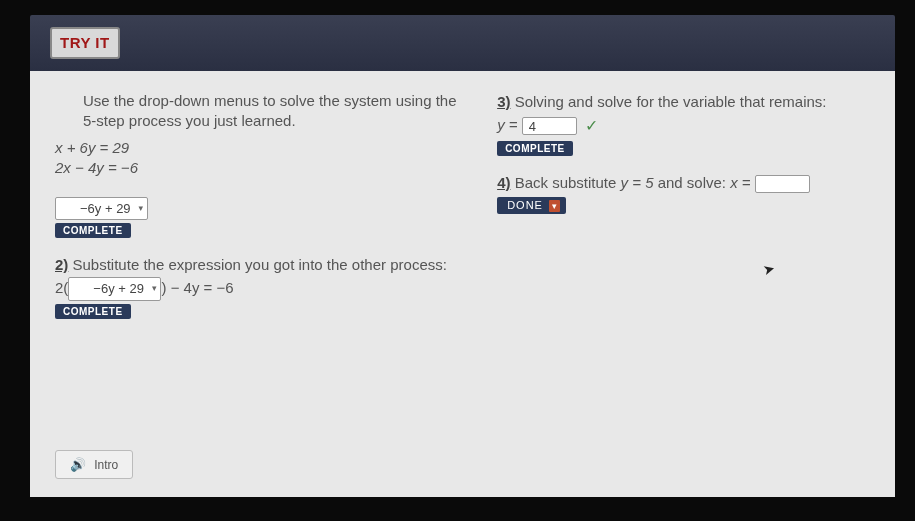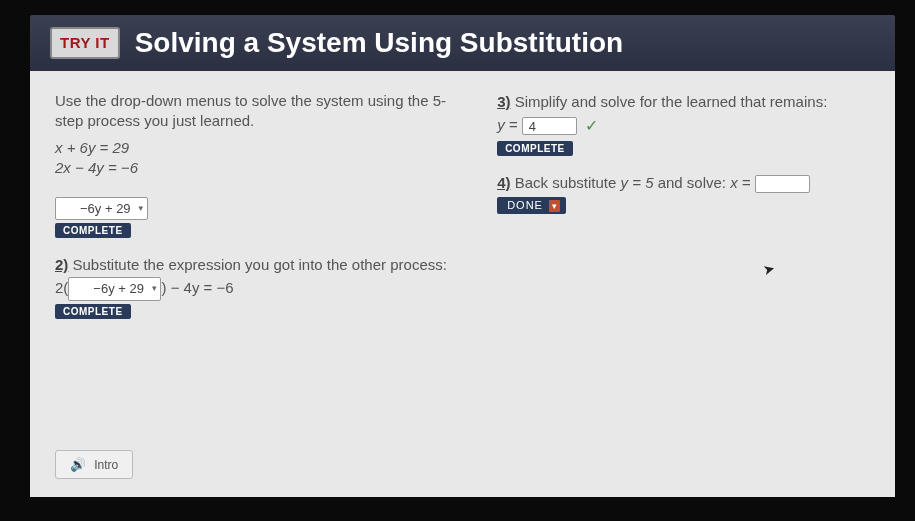--- a/index.html
+++ b/index.html
@@ -53,20 +53,21 @@
       flex: 1.05;
     }
     .col-right {
       flex: 0.95;
     }
     .instruction {
       color: #555;
       font-size: 15px;
       margin-bottom: 8px;
       line-height: 1.3;
+      margin-left: 28px;
     }
     .equations {
       color: #555;
       font-size: 15px;
       font-style: italic;
       margin-bottom: 18px;
       line-height: 1.35;
     }
     .step {
       margin-bottom: 16px;
@@ -178,21 +179,20 @@
   </style>
 </head>
 <body>
 
 <div class="outer-frame">
 
   <div class="header">
     <div class="try-it-badge">
       <span class="try-it-text">TRY IT</span>
     </div>
-    <div class="page-title">Solving a System Using Substitution</div>
   </div>
 
   <div class="content">
 
     <div class="col-left">
 
       <div class="instruction">Use the drop-down menus to solve the system using the 5-step process you just learned.</div>
 
       <div class="equations">
         <div>x + 6y = 29</div>
@@ -223,21 +223,21 @@
         <div class="status-pill">COMPLETE</div>
       </div>
 
     </div>
 
     <div class="col-right">
 
       <div class="step">
         <div class="step-text">
           <span class="step-num">3)</span>
-          <span>Simplify and solve for the learned that remains:</span>
+          <span>Solving and solve for the variable that remains:</span>
         </div>
         <div class="step-text">
           <span class="var">y = </span><span class="input-box">4</span>
           <span class="check-mark">✓</span>
         </div>
         <div class="status-pill">COMPLETE</div>
       </div>
 
       <div class="step">
         <div class="step-text">

